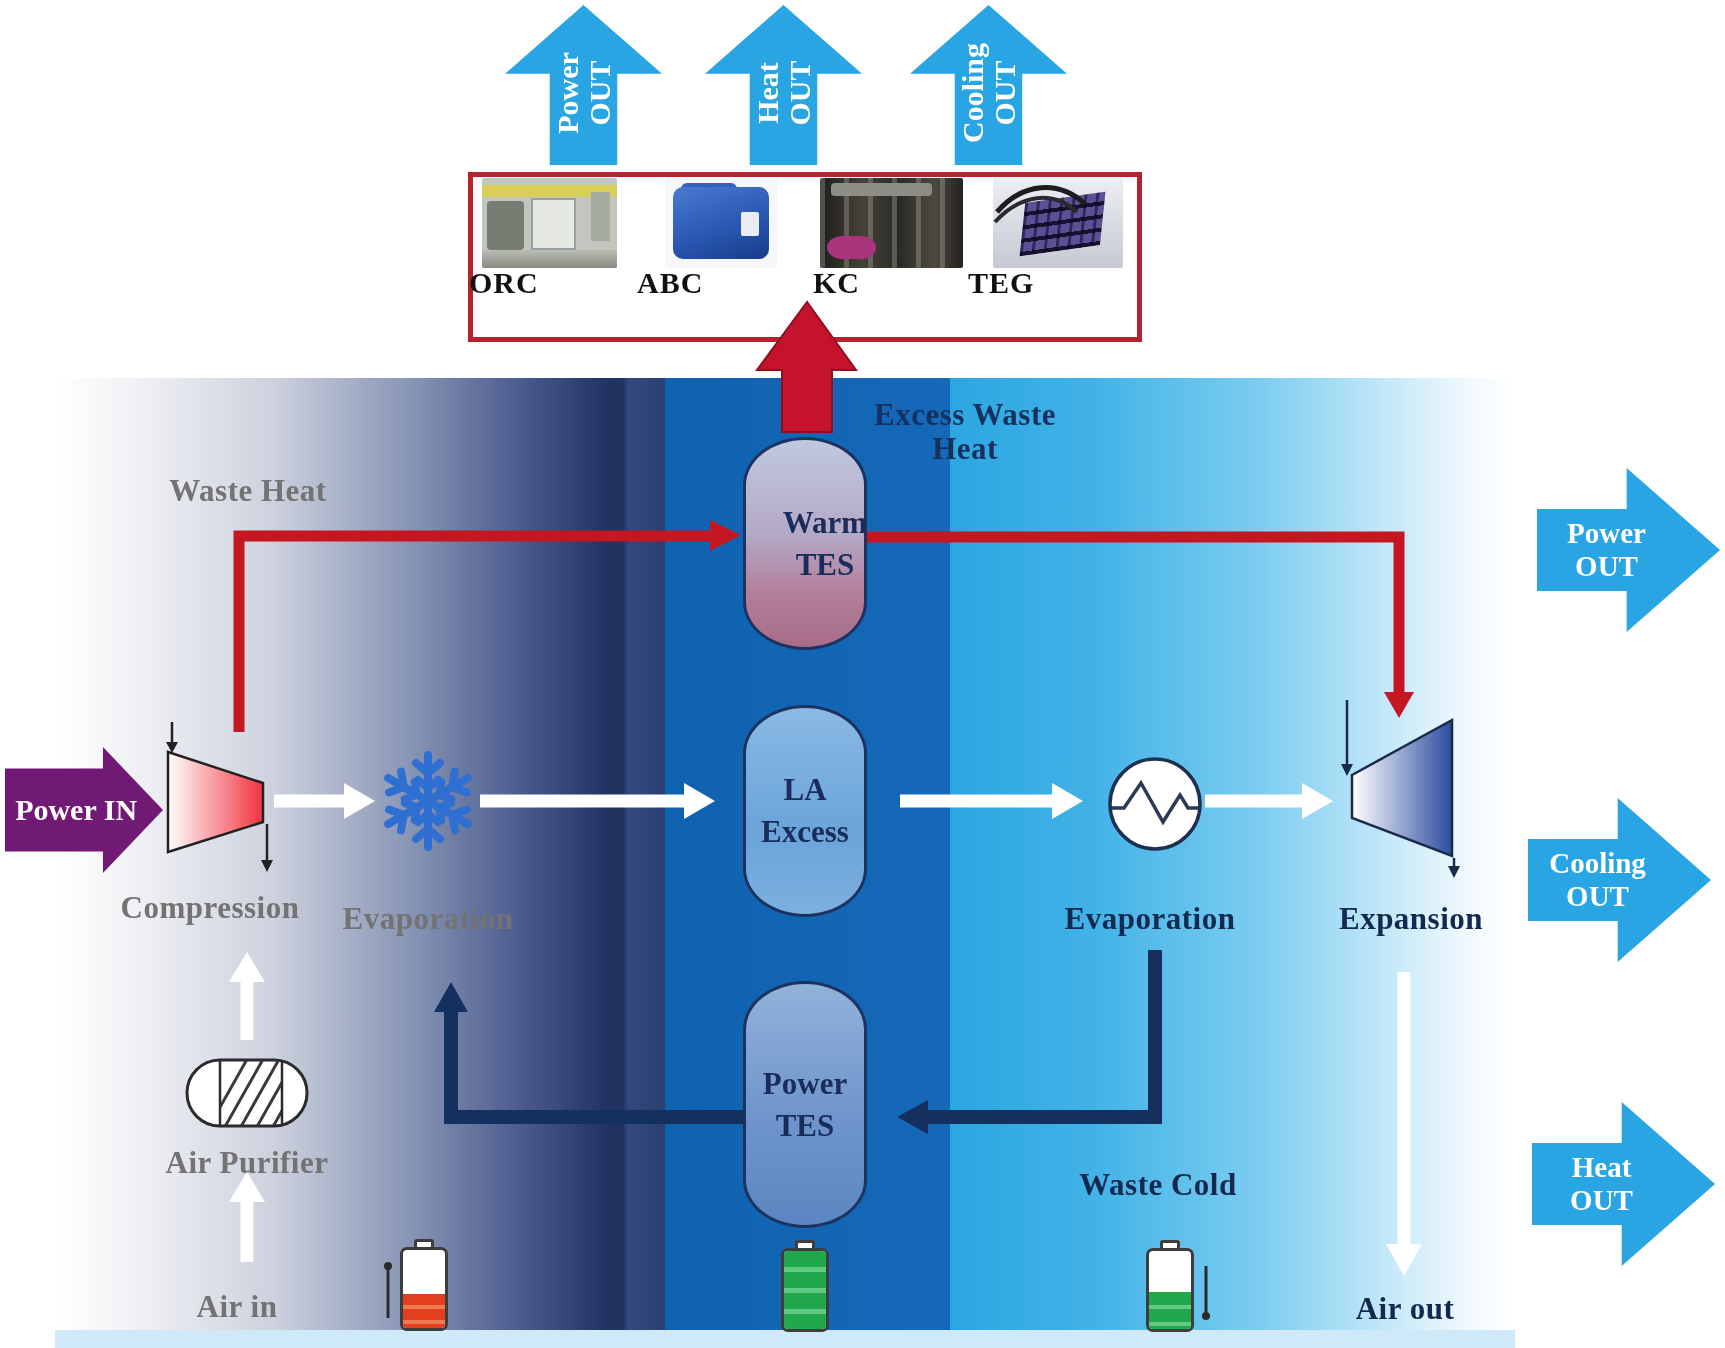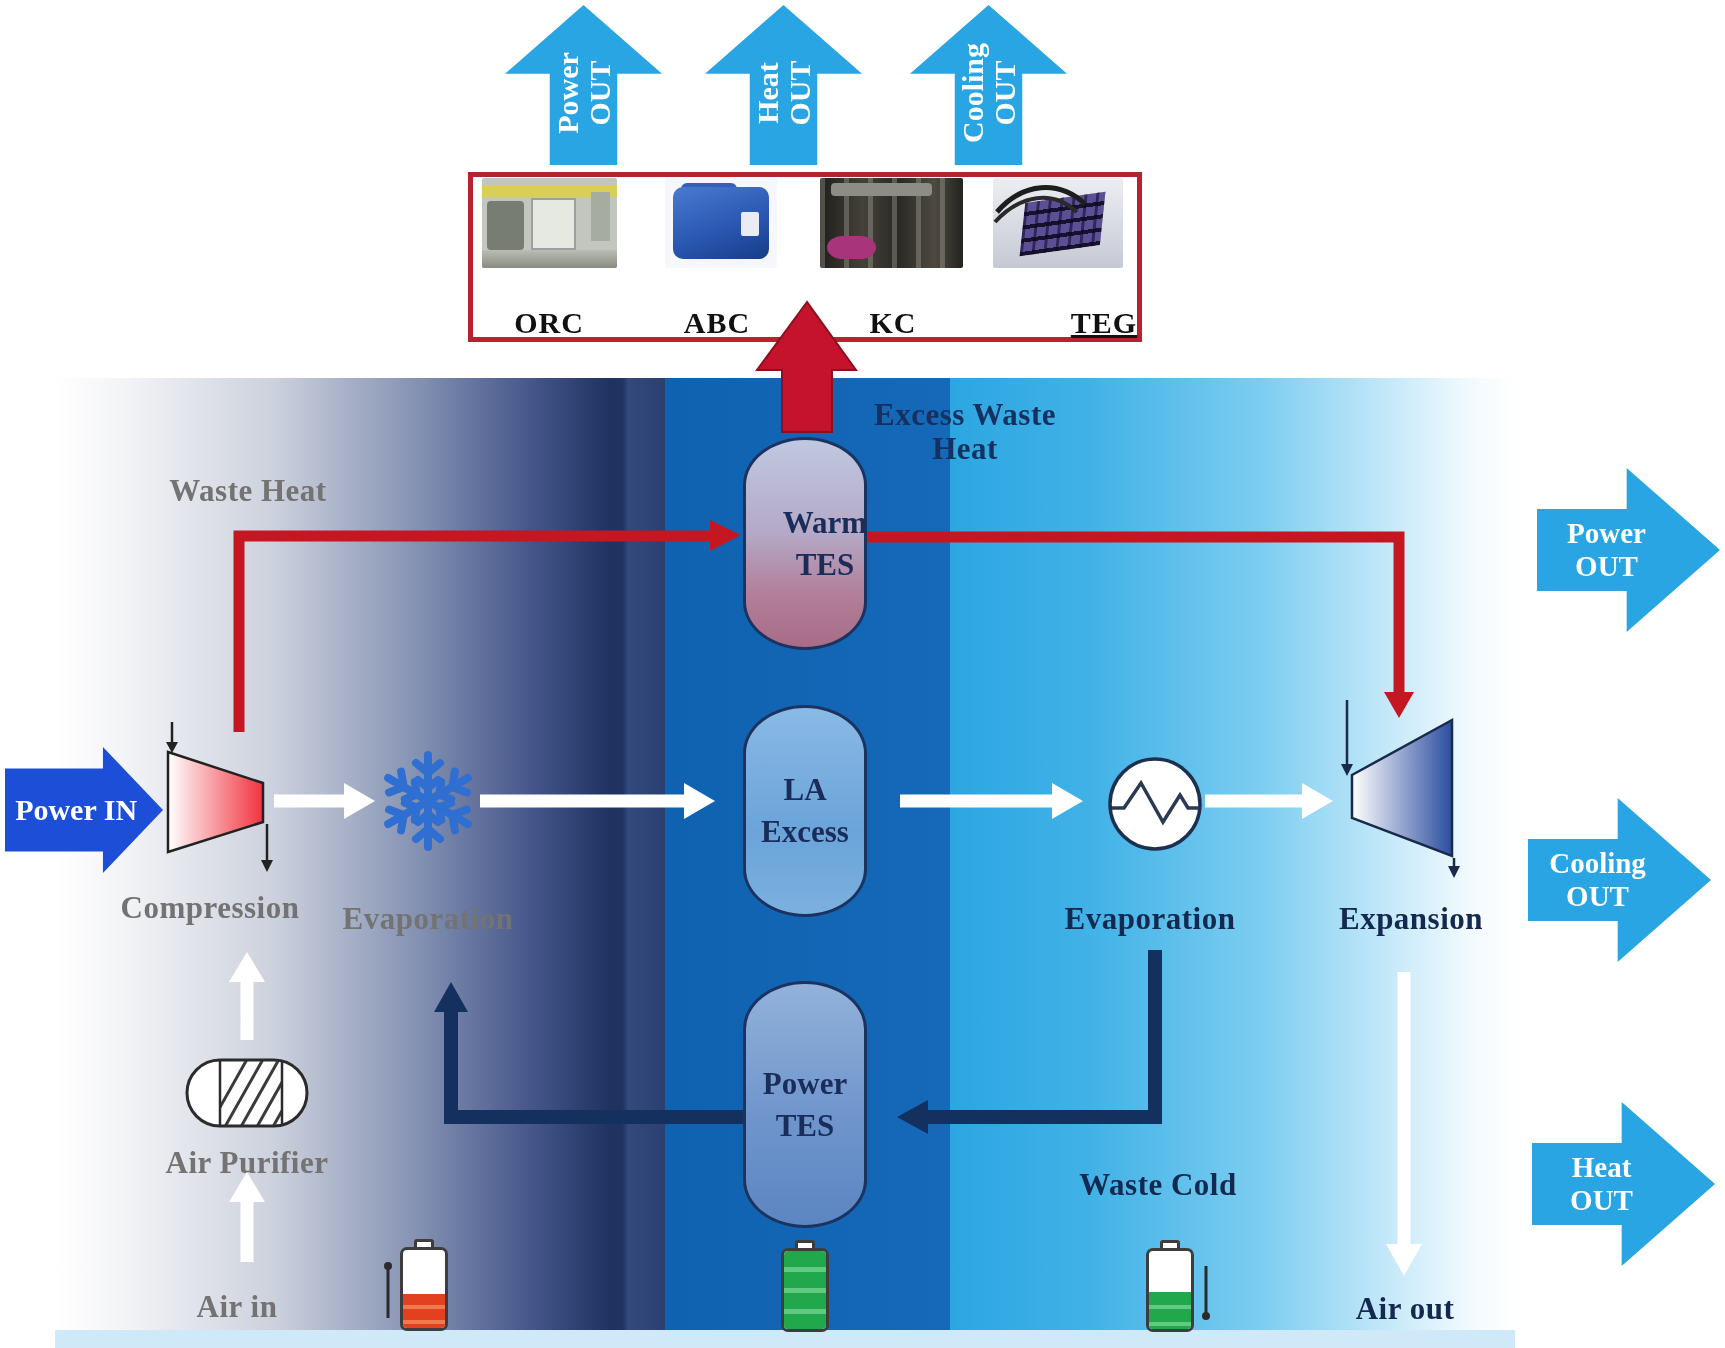--- a/index.html
+++ b/index.html
@@ -26,32 +26,32 @@
   .arrow-up{width:157px;height:160px;background:#29a5e3;
     clip-path:polygon(50% 0,100% 43%,71.5% 43%,71.5% 100%,28.5% 100%,28.5% 43%,0 43%);}
   .vtext{position:absolute;left:50%;top:55%;transform:translate(-50%,-50%) rotate(-90deg);
     display:flex;flex-direction:column;align-items:center;color:#fff;
     font-weight:700;font-size:30px;line-height:1.06;white-space:nowrap;}
   .arrow-right{width:183px;height:164px;background:#29a5e3;
     clip-path:polygon(0 25%,49% 25%,49% 0,100% 50%,49% 100%,49% 75%,0 75%);}
   .arrow-right .htext{position:absolute;left:0;top:0;width:76%;height:100%;
     display:flex;flex-direction:column;align-items:center;justify-content:center;
     color:#fff;font-weight:700;font-size:29px;line-height:1.15;}
-  .power-in{left:5px;top:747px;width:158px;height:126px;background:#1d4ed8;
+  .power-in{left:5px;top:747px;width:158px;height:126px;background:#701a75;
     clip-path:polygon(0 17%,62% 17%,62% 0,100% 50%,62% 100%,62% 83%,0 83%);}
   .power-in .htext{position:absolute;left:0;top:0;width:90%;height:100%;display:flex;
     align-items:center;justify-content:center;color:#fff;font-weight:700;font-size:30px;}
 
   
   .eqbox{left:468px;top:172px;width:674px;height:170px;background:#fff;
     border:5px solid #b5232f;box-sizing:border-box;}
   .photo{position:absolute;top:178px;height:90px;overflow:hidden;border-radius:2px;}
   .photo>div{position:absolute;}
   .eq-label{position:absolute;top:266px;width:160px;font-weight:700;font-size:30px;
-    color:#111;text-align:center;letter-spacing:1px;margin-top:40px;}
+    color:#111;text-align:left;letter-spacing:1px;}
 
   
   .p-orc{background:#c2c6be;}
   .orc-beam{left:0;top:8%;width:100%;height:13%;background:#d9ce58;}
   .orc-m1{left:4%;top:26%;width:27%;height:54%;background:#787d74;border-radius:4px;}
   .orc-m2{left:36%;top:22%;width:34%;height:58%;background:#e6e8e2;border:2px solid #9aa0a0;box-sizing:border-box;}
   .orc-pipe{right:5%;top:16%;width:14%;height:54%;background:#a7aca1;}
   .orc-floor{left:0;bottom:0;width:100%;height:20%;background:linear-gradient(#b9bdb4,#878b81);}
   
   .p-abc{background:#f5f7fa;}
@@ -143,21 +143,21 @@
   <div class="abs photo p-teg" style="left:993px;width:130px;">
     <div class="teg-mod"></div>
     <svg style="position:absolute;left:0;top:0;" width="130" height="88" viewBox="0 0 130 88">
       <path d="M4 34 C 30 4, 66 2, 92 26" stroke="#1d1d1d" stroke-width="5" fill="none"></path>
       <path d="M2 44 C 28 16, 60 12, 84 34" stroke="#2a2a2a" stroke-width="4" fill="none"></path>
     </svg>
   </div>
   <div class="eq-label" style="left:469px;">ORC</div>
   <div class="eq-label" style="left:637px;">ABC</div>
   <div class="eq-label" style="left:813px;">KC</div>
-  <div class="eq-label" style="left:1024px;text-decoration:underline;">TEG</div>
+  <div class="eq-label" style="left:968px;">TEG</div>
 
   <div class="abs tank tank-warm">
     <span>Warm</span>
     <span>TES</span>
   </div>
   <div class="abs tank tank-la">
     <span>LA</span>
     <span>Excess</span>
   </div>
   <div class="abs tank tank-cold">

